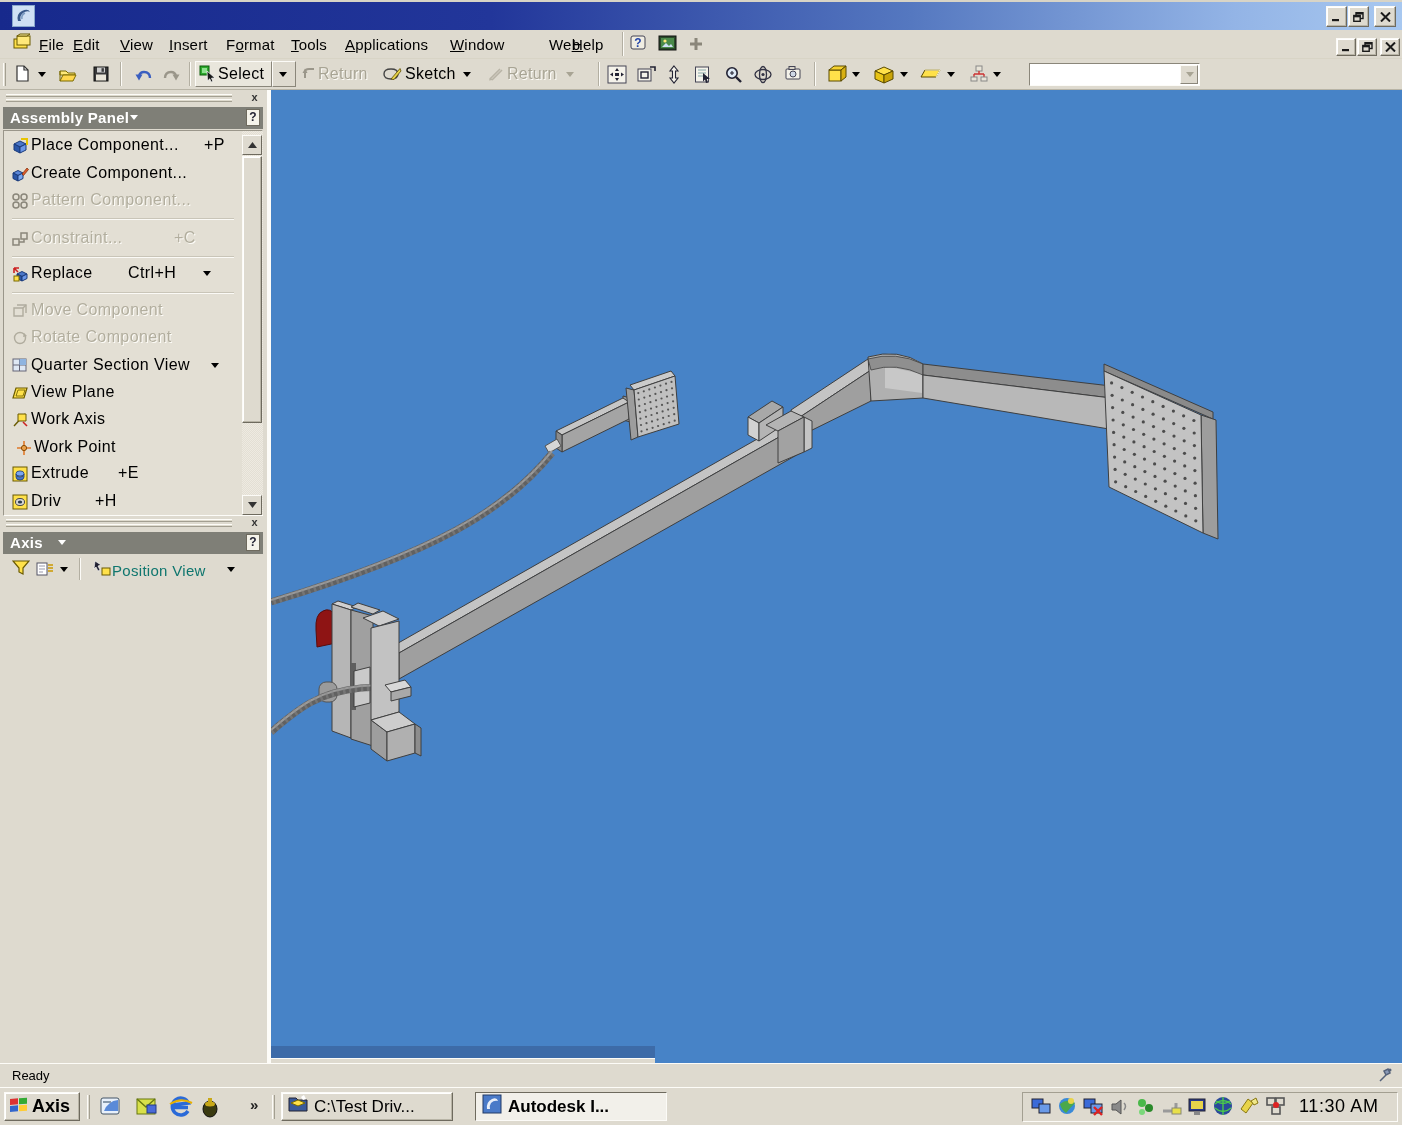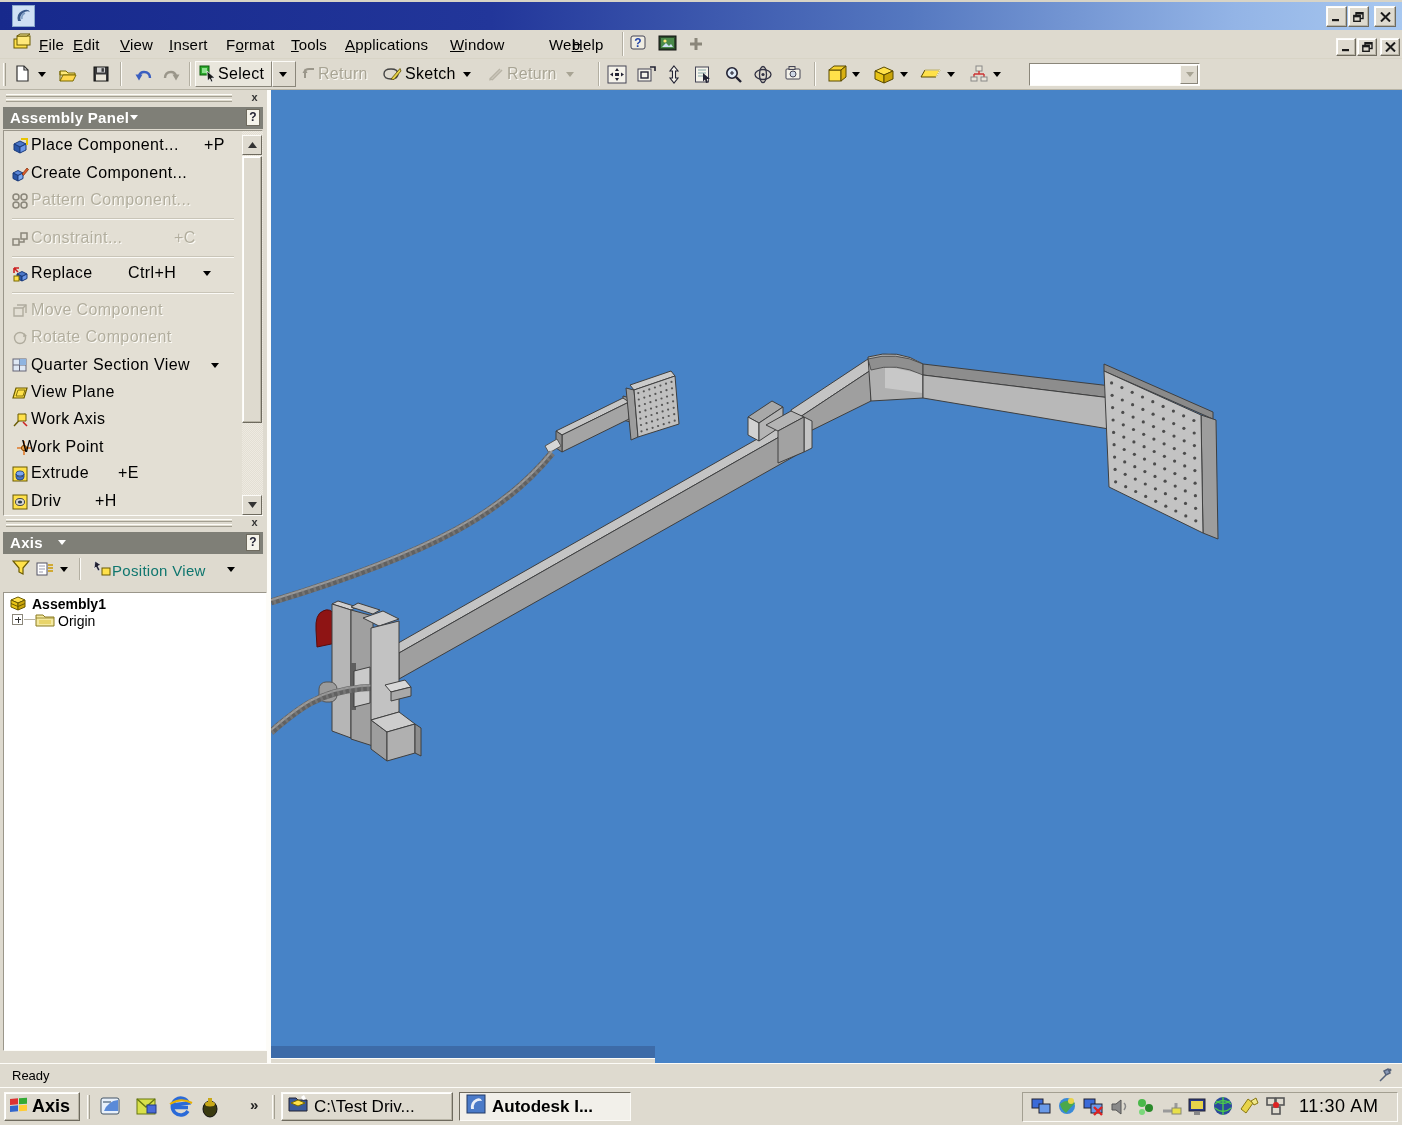--- a/index.html
+++ b/index.html
@@ -305,21 +305,21 @@
       <div style="position:absolute;left:8px;top:281px"><svg width="17" height="16" viewBox="0 0 17 16" style="">
           <path d="M2,14 L13,2" stroke="#6a5a00" stroke-width="1.4"></path>
           <path d="M6,2 L14,2 L14,9 L6,9 Z" fill="#ffe14a" stroke="#6a5a00"></path>
           <path d="M11,10 L15,14" stroke="#c22" stroke-width="1.6"></path>
         </svg></div>
       <div class="pit" style="left:27px;top:279px">Work Axis</div>
       <div style="position:absolute;left:12px;top:309px"><svg width="17" height="16" viewBox="0 0 17 16" style="">
           <path d="M8,1 v14 M1,8 h14" stroke="#e07a2a" stroke-width="1.6"></path>
           <circle cx="8" cy="8" r="2.6" fill="#e8a04a" stroke="#8a4a00"></circle>
         </svg></div>
-      <div class="pit" style="left:18px;top:307px">Work Point</div>
+      <div class="pit" style="left:30px;top:307px">Work Point</div>
       <div style="position:absolute;left:8px;top:335px"><svg width="17" height="16" viewBox="0 0 17 16" style="">
           <rect x="1" y="1" width="14" height="14" fill="#ffe14a" stroke="#6a5a00"></rect>
           <path d="M4,8 a4,3 0 1 0 8,0 L12,11 a4,3 0 0 1 -8,0 Z" fill="#4a76c8" stroke="#1a3a7a" stroke-width="0.8"></path>
           <ellipse cx="8" cy="7.5" rx="4" ry="2.6" fill="#7aa6f0" stroke="#1a3a7a" stroke-width="0.8"></ellipse>
         </svg></div>
       <div class="pit" style="left:27px;top:333px">Extrude</div>
       <div class="pit" style="left:114px;top:333px">+E</div>
       <div style="position:absolute;left:8px;top:363px"><svg width="17" height="16" viewBox="0 0 17 16" style="">
           <rect x="1" y="1" width="14" height="14" fill="#ffe14a" stroke="#6a5a00"></rect>
           <ellipse cx="8" cy="8" rx="4.5" ry="3.5" fill="#d8d8d8" stroke="#444"></ellipse>
@@ -358,40 +358,20 @@
         <path d="M12,4 h5 M12,7 h5 M12,10 h5" stroke="#c90" stroke-width="1.6"></path>
       </svg></div>
 <div class="darr" style="left:60px;top:477px"></div>
 <div style="position:absolute;left:79px;top:468px;width:2px;height:22px;border-left:1px solid #b3afa2;border-right:1px solid #fcfbf7"></div>
 <div style="position:absolute;left:93px;top:469px"><svg width="19" height="17" viewBox="0 0 19 17" style="">
         <path d="M2,2 L8,6 L5,7 L7,11 L5,12 L3,8 L1,10 Z" fill="#223" stroke="#fff" stroke-width="0.6"></path>
         <rect x="9" y="9" width="8" height="7" fill="#ffe14a" stroke="#6a5a00"></rect>
       </svg></div>
 <div class="mtool" style="left:112px;top:472px;letter-spacing:0.3px">Position View</div>
 <div class="darr" style="left:227px;top:477px"></div>
-<div class="tree" style="top:502px;height:459px">
-<div style="position:absolute;left:5px;top:2px"><svg width="18" height="16" viewBox="0 0 18 16" style="">
-          <path d="M2,5 L9,2 L16,5 L9,8 Z" fill="#ffe14a" stroke="#6a5a00"></path>
-          <path d="M2,5 L9,8 L9,15 L2,12 Z" fill="#e8c416" stroke="#6a5a00"></path>
-          <path d="M16,5 L9,8 L9,15 L16,12 Z" fill="#caa50a" stroke="#6a5a00"></path>
-          <path d="M2,8.5 L9,11.5 L16,8.5" fill="none" stroke="#6a5a00"></path>
-        </svg></div>
-<div style="position:absolute;left:28px;top:3px;font-size:14px;font-weight:bold">Assembly1</div>
-<div style="position:absolute;left:8px;top:21px;width:11px;height:11px;background:#fff;border:1px solid #8a867a">
-        <div style="position:absolute;left:2px;top:4px;width:6px;height:1px;background:#333"></div>
-        <div style="position:absolute;left:4.5px;top:1.5px;width:1px;height:6px;background:#333"></div>
-      </div>
-<div style="position:absolute;left:20px;top:26px;width:11px;height:1px;background:#b8b4a6"></div>
-<div style="position:absolute;left:31px;top:19px"><svg width="20" height="15" viewBox="0 0 20 15" style="">
-          <path d="M1,3 h7 l2,2 h9 v9 h-18 Z" fill="#f4e9a0" stroke="#8a7a20"></path>
-          <path d="M1,6 h18" stroke="#8a7a20" stroke-width="0.8"></path>
-          <rect x="4" y="8" width="12" height="4" fill="#e8d46a"></rect>
-        </svg></div>
-<div style="position:absolute;left:54px;top:20px;font-size:14px">Origin</div>
-</div>
 </div>
 <div class="viewport">
 <svg width="1131" height="973" viewBox="0 0 1131 973" style="position:absolute;left:0;top:0">
       <polygon points="122,556 525,327 531,334 128,563" fill="#c4c4c4" stroke="#3f3f3f" stroke-width="1"></polygon>
       <polygon points="128,563 531,334 531,362 128,589" fill="#9f9f9f" stroke="#3f3f3f" stroke-width="1"></polygon>
       <polygon points="520,320 597,269 600,280 523,331" fill="#c4c4c4" stroke="#3f3f3f" stroke-width="1"></polygon>
       <polygon points="523,331 600,280 600,311 523,349" fill="#9f9f9f" stroke="#3f3f3f" stroke-width="1"></polygon>
       <path d="M597,267 Q627,258 652,274 L652,308 L600,311 Z" fill="#b0b0b0" stroke="#3f3f3f" stroke-width="1"></path>
       <polygon points="614,276 651,284 651,303 614,298" fill="#c8c8c8"></polygon>
       <path d="M597,269 Q625,261 652,274 L652,285 Q625,272 600,280 Z" fill="#8f8f8f" stroke="#3f3f3f" stroke-width="0.8"></path>
@@ -612,21 +592,21 @@
 <div style="position:absolute;left:250px;top:8px;font-size:15px;font-weight:bold;color:#222">»</div>
 <div style="position:absolute;left:272px;top:7px;width:3px;height:24px;border-left:1px solid #fcfbf7;border-right:1px solid #a39f91"></div>
 <div class="tbtn" style="left:281px;width:172px">
       <span style="margin-left:5px"><svg width="22" height="20" viewBox="0 0 22 20" style="">
           <path d="M2,4 h7 l2,2 h9 v11 h-18 Z" fill="#3a5a9a" stroke="#223"></path>
           <path d="M4,9 L11,6 L18,9 L11,12 Z" fill="#ffe14a" stroke="#7a6a00"></path>
           <path d="M14,3 L17,1 L19,5 L16,6 Z" fill="#fff"></path>
         </svg></span>
       <span style="margin-left:5px">C:\Test Driv...</span>
     </div>
-<div class="tbtn press" style="left:459px;width:172px">
+<div class="tbtn press" style="left:475px;width:192px">
       <span style="margin-left:5px"><svg width="22" height="20" viewBox="0 0 22 20" style="">
           <rect x="2" y="1" width="18" height="18" fill="#4a7ac8" stroke="#223a66"></rect>
           <path d="M6,15 Q5,8 11,5 Q16,3 17,7 Q13,6 10,9 Q8,12 9,15 Z" fill="#e8eef8"></path>
         </svg></span>
       <span style="margin-left:5px">Autodesk I...</span>
     </div>
 <div style="position:absolute;left:1022px;top:4px;width:376px;height:30px;border:1px solid;border-color:#a39f91 #fcfbf7 #fcfbf7 #a39f91"></div>
 <div style="position:absolute;left:1030px;top:7px"><svg width="24" height="24" viewBox="0 0 24 24" style="">
         <rect x="2" y="4" width="11" height="9" fill="#3a6ad8" stroke="#223"></rect>
         <rect x="9" y="9" width="11" height="9" fill="#6a9ae8" stroke="#223"></rect>

